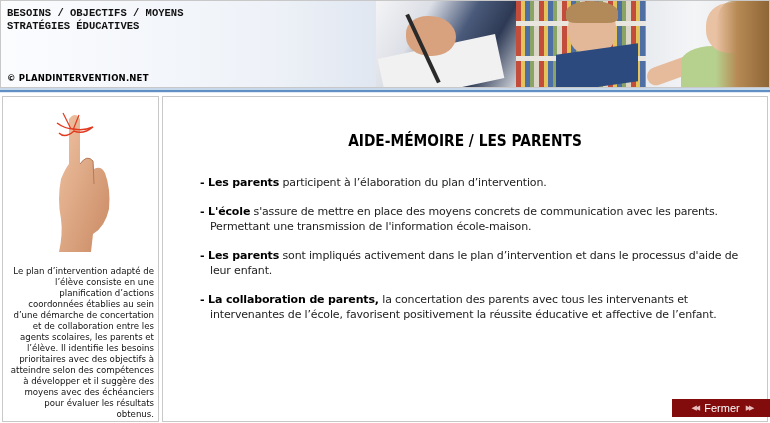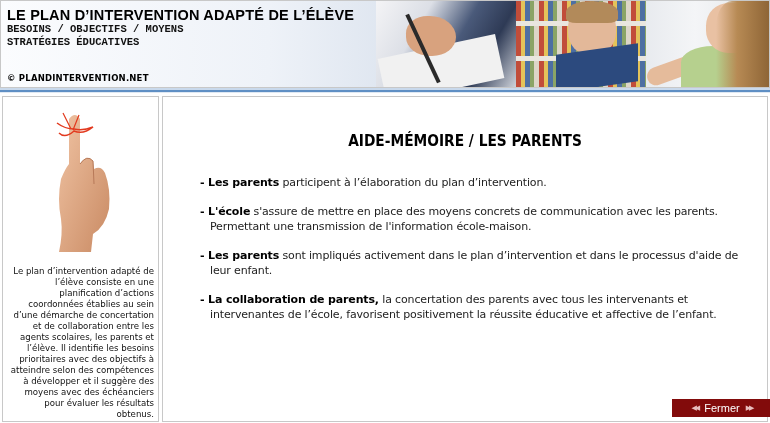--- a/index.html
+++ b/index.html
@@ -36,21 +36,20 @@
   .item { font-family:"DejaVu Sans", sans-serif; font-size:11px; line-height:15px; color:#222; margin-bottom:14px; padding-left:10px; text-indent:-10px; letter-spacing:-0.15px;margin-left:32px; }
   .item b { color:#000; }
   .btn-fermer { position:absolute; left:509px; top:302px; width:100px; height:18px; background:#820b0b; color:#fff; font-family:"Liberation Sans", sans-serif; font-size:11px; line-height:18px; display:flex; align-items:center; justify-content:center; gap:6px; cursor:pointer; }
   .btn-fermer .arrow { font-size:7px; letter-spacing:-2px; color:#e8bdbd; }
 </style>
 </head>
 <body>
 
 <div class="header">
   <div class="header-text">
-    <div class="site-title">LE PLAN D’INTERVENTION ADAPTÉ DE L’ÉLÈVE</div>
     <div class="site-sub">BESOINS / OBJECTIFS / MOYENS</div>
     <div class="site-sub">STRATÉGIES ÉDUCATIVES</div>
   </div>
   <div class="site-copy">© PLANDINTERVENTION.NET</div>
   <div class="photo">
     <div class="p1">
       <div class="paper"></div>
       <div class="hand"></div>
       <div class="pen"></div>
     </div>

